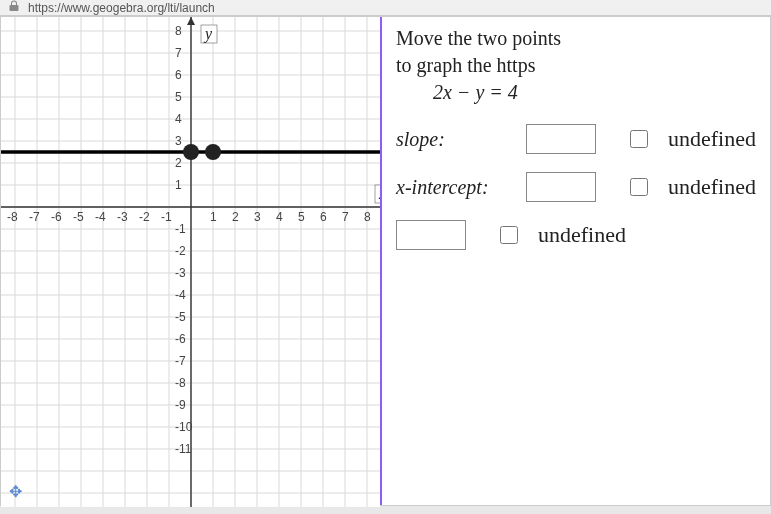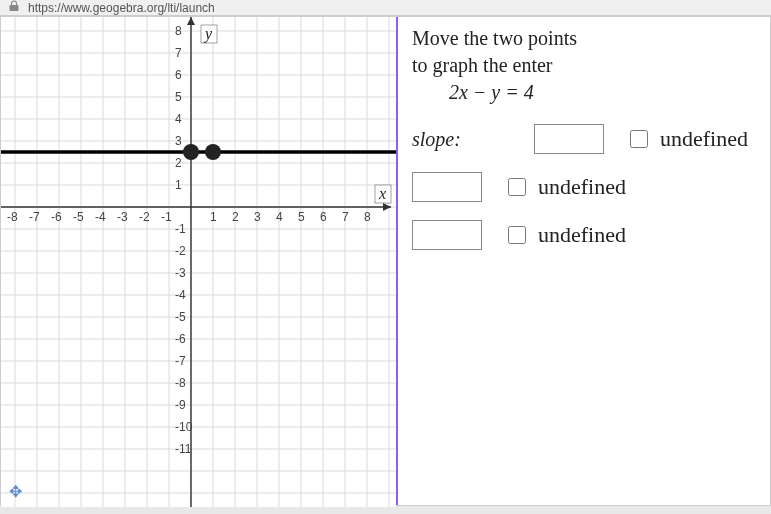--- a/index.html
+++ b/index.html
@@ -41,21 +41,21 @@
       padding: 8px 14px;
       border-left: 2px solid #8b5cf6;
       font-size: 20px;
       color: #222;
     }
     .instruction { line-height: 1.35; margin-bottom: 8px; }
     .equation { font-style: italic; margin-left: 37px; }
     .row {
       display: flex;
       align-items: center;
-      gap: 12px;
+      gap: 20px;
       margin: 18px 0;
       font-size: 20px;
     }
     .row label.lbl { min-width: 110px; font-style: italic; }
     .row input[type="text"] {
       width: 70px;
       height: 30px;
       border: 1px solid #888;
       padding: 2px 4px;
       font-size: 16px;
@@ -206,32 +206,33 @@
       <text class="axis-label" x="204" y="22">y</text>
       <rect x="374" y="168" width="16" height="18" fill="#fff" stroke="#444" stroke-width="0.5"></rect>
       <text class="axis-label" x="378" y="182">x</text>
     </svg>
     <span class="move-handle">✥</span>
   </div>
 
   <div class="controls-panel">
     <div class="instruction">
       <span>Move the two points</span><br>
-      <span>to graph the enter</span><br>
+      <span>to graph the https</span><br>
       <span class="equation">2x − y = 4</span><br>
     </div>
 
     <div class="row">
       <label class="lbl">slope:</label>
       <input type="text" value="" style="">
       <input type="checkbox" style="">
       <span class="undef">undefined</span>
     </div>
 
     <div class="row">
+      <label class="lbl">x-intercept:</label>
       <input type="text" value="" style="">
       <input type="checkbox" style="">
       <span class="undef">undefined</span>
     </div>
 
     <div class="row">
       <input type="text" value="" style="">
       <input type="checkbox" style="">
       <span class="undef">undefined</span>
     </div>

